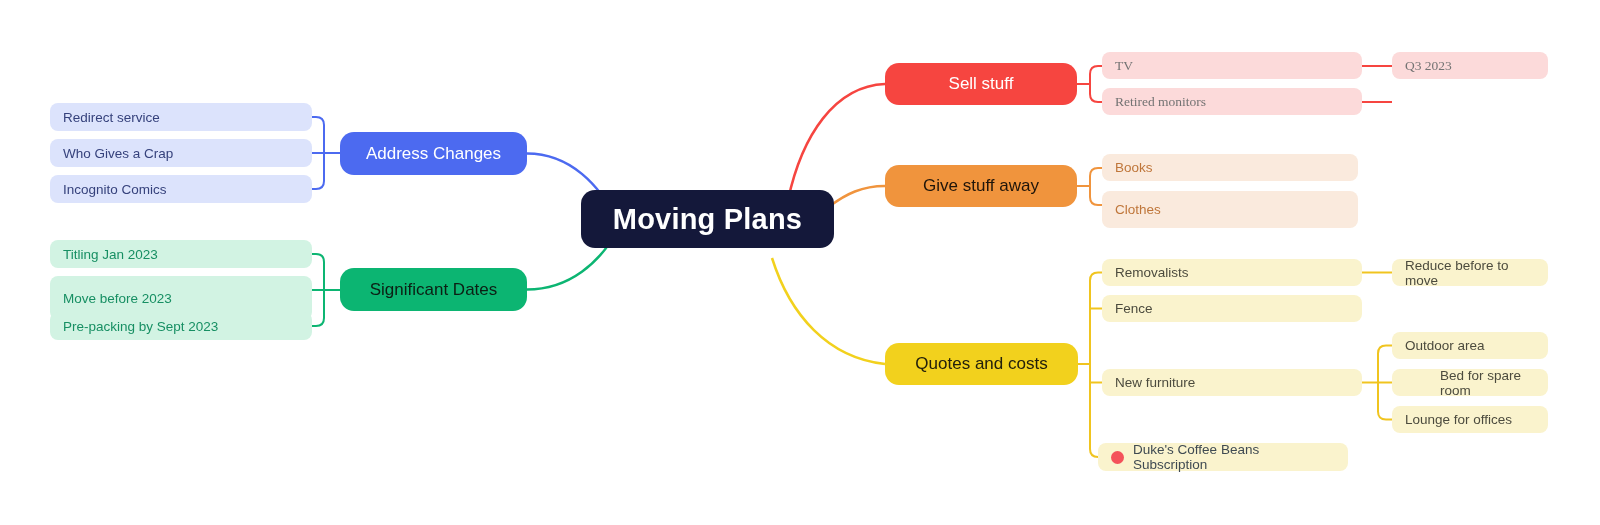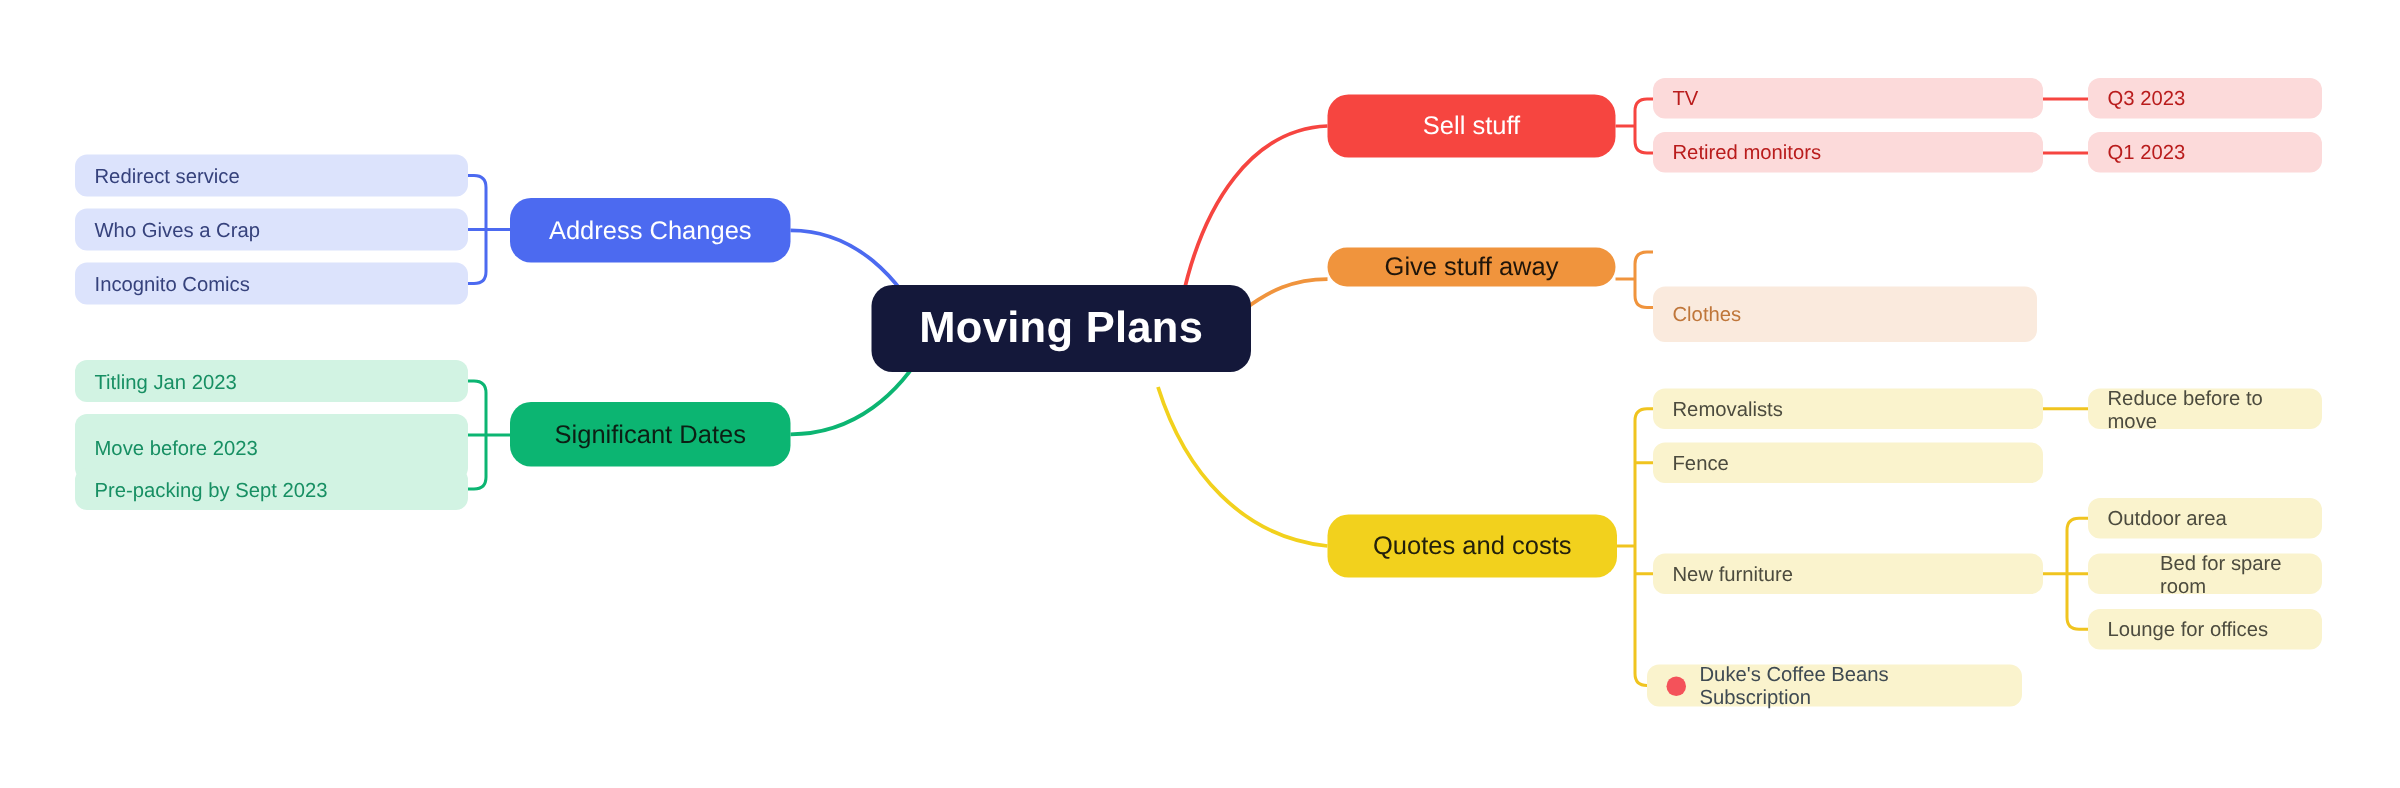--- a/index.html
+++ b/index.html
@@ -17,21 +17,21 @@
     border-radius:14px;justify-content:center;font-size:17px;font-weight:400;
   }
   .child{
     border-radius:8px;font-size:13.5px;font-weight:400;padding:0 13px;justify-content:flex-start;
   }
   .b-address{background:#4c6af0;color:#ffffff;}
   .c-address{background:#dce3fc;color:#36427c;}
   .b-dates{background:#0cb572;color:#0c1f14;}
   .c-dates{background:#d2f3e3;color:#178f63;}
   .b-sell{background:#f64540;color:#ffffff;}
-  .c-sell{background:#fcdada;color:#b91c1c;}
+  .c-sell{background:#fcdada;color:#737373;font-family:Liberation Serif, serif;}
   .b-give{background:#f0943d;color:#1f150a;}
   .c-give{background:#faeadd;color:#bf763a;}
   .b-quotes{background:#f2d11d;color:#23200c;}
   .c-quotes{background:#faf3cd;color:#4c4b3e;}
   .dot{
     width:13px;height:13px;border-radius:50%;background:#f4525a;
     flex:0 0 13px;margin-right:9px;
   }
 </style>
 </head>
@@ -81,23 +81,23 @@
 
   <div class="node branch b-dates" style="left:340px;top:268px;width:187px;height:43px;">Significant Dates</div>
   <div class="node child c-dates" style="left:50px;top:240px;width:262px;height:28px;">Titling Jan 2023</div>
   <div class="node child c-dates" style="left:50px;top:276px;width:262px;height:44px;">Move before 2023</div>
   <div class="node child c-dates" style="left:50px;top:312px;width:262px;height:28px;">Pre-packing by Sept 2023</div>
 
   <div class="node branch b-sell" style="left:885px;top:63px;width:192px;height:42px;">Sell stuff</div>
   <div class="node child c-sell" style="left:1102px;top:52px;width:260px;height:27px;">TV</div>
   <div class="node child c-sell" style="left:1392px;top:52px;width:156px;height:27px;">Q3 2023</div>
   <div class="node child c-sell" style="left:1102px;top:88px;width:260px;height:27px;">Retired monitors</div>
-  <div class="node child c-sell" style="left:1392px;top:88px;width:156px;height:27px;">Q1 2023</div>
 
-  <div class="node branch b-give" style="left:885px;top:165px;width:192px;height:26px;">Give stuff away</div>
+  <div class="node branch b-give" style="left:885px;top:165px;width:192px;height:42px;">Give stuff away</div>
+  <div class="node child c-give" style="left:1102px;top:154px;width:256px;height:27px;">Books</div>
   <div class="node child c-give" style="left:1102px;top:191px;width:256px;height:37px;">Clothes</div>
 
   <div class="node branch b-quotes" style="left:885px;top:343px;width:193px;height:42px;">Quotes and costs</div>
   <div class="node child c-quotes" style="left:1102px;top:259px;width:260px;height:27px;">Removalists</div>
   <div class="node child c-quotes" style="left:1392px;top:259px;width:156px;height:27px;">Reduce before to move</div>
   <div class="node child c-quotes" style="left:1102px;top:295px;width:260px;height:27px;">Fence</div>
   <div class="node child c-quotes" style="left:1102px;top:369px;width:260px;height:27px;">New furniture</div>
   <div class="node child c-quotes" style="left:1392px;top:332px;width:156px;height:27px;">Outdoor area</div>
   <div class="node child c-quotes" style="left:1392px;top:369px;width:156px;height:27px;padding-left:48px;">Bed for spare room</div>
   <div class="node child c-quotes" style="left:1392px;top:406px;width:156px;height:27px;">Lounge for offices</div>

